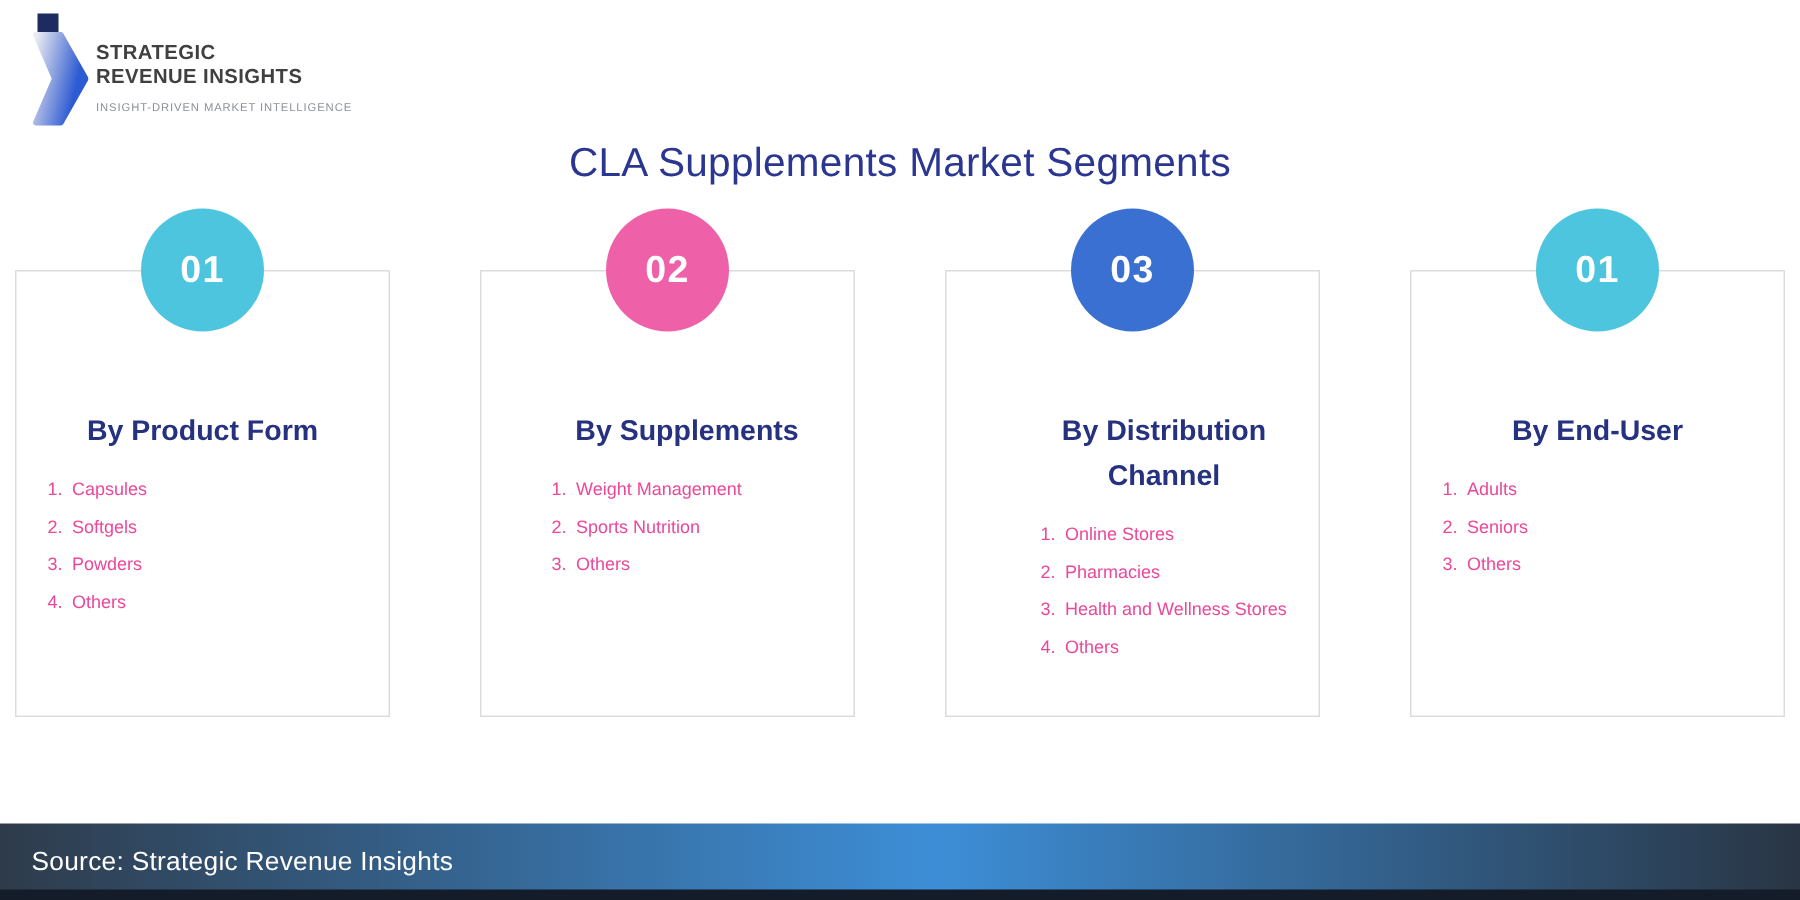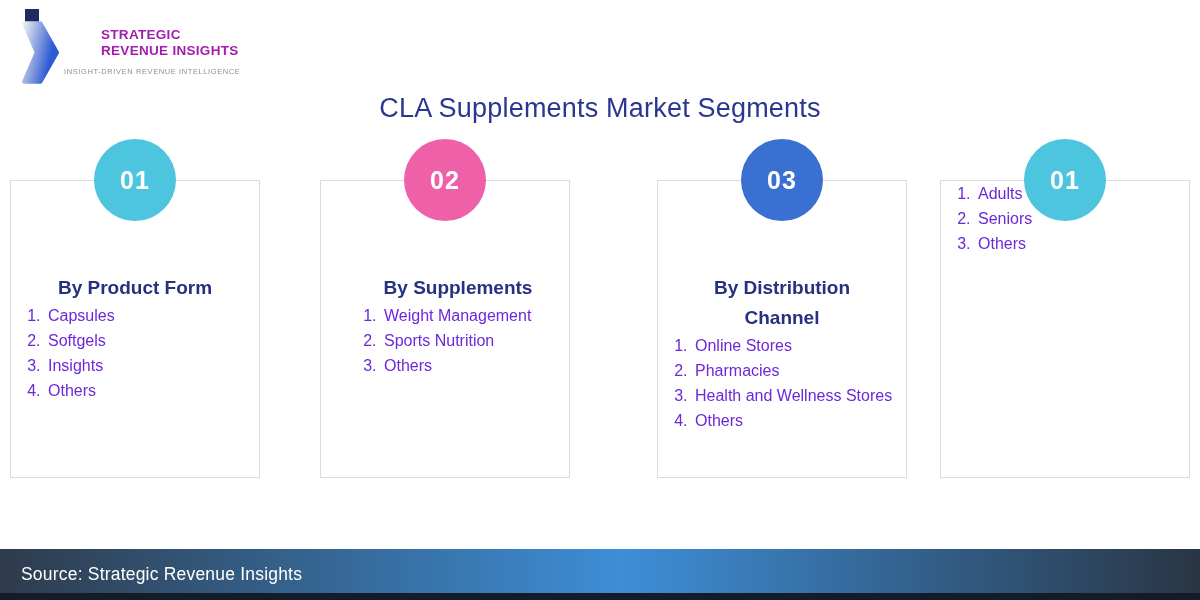--- a/index.html
+++ b/index.html
@@ -25,23 +25,22 @@
     position: absolute;
     left: 22px; top: 21px;
     width: 37px; height: 63px;
   }
   .logo-text { position: absolute; left: 64px; top: 27px; }
   .logo-name {
     font-size: 13.5px;
     font-weight: bold;
     line-height: 16px;
     letter-spacing: 0.3px;
-    color: #a21caf;
+    color: #404040;
     white-space: nowrap;
-    margin-left: 37px;
   }
   .logo-tagline {
     margin-top: 8px;
     font-size: 7.5px;
     letter-spacing: 0.6px;
     color: #8d909b;
     white-space: nowrap;
   }
 
   
@@ -60,21 +59,21 @@
   .card {
     position: absolute;
     top: 180px;
     width: 250px;
     height: 298px;
     background: #ffffff;
     border: 1px solid #dcdcdc;
   }
   .card-1 { left: 10px; }
   .card-2 { left: 320px; padding-left: 26px; }
-  .card-3 { left: 657px; }
+  .card-3 { left: 630px; padding-left: 42px; }
   .card-4 { left: 940px; }
 
   .badge {
     position: absolute;
     top: -42px; left: 50%;
     transform: translateX(-50%);
     width: 82px; height: 82px;
     border-radius: 50%;
     display: flex;
     align-items: center;
@@ -89,26 +88,26 @@
     margin: 92px auto 0 auto;
     max-width: 190px;
     text-align: center;
     font-size: 19px;
     font-weight: bold;
     line-height: 30px;
     color: #263180;
   }
 
   .card-list {
-    margin-top: 0;
+    margin-top: 11px;
     padding-left: 34px;
     padding-right: 12px;
     list-style: decimal outside;
-    color: #6d28d9;
-    font-size: 16px;
+    color: #ec4899;
+    font-size: 12px;
     line-height: 25px;
   }
   .card-list li { padding-left: 3px; }
 
   
   .footer {
     position: absolute;
     left: 0; bottom: 0;
     width: 100%;
     height: 51px;
@@ -147,33 +146,33 @@
           <stop offset="0.9" stop-color="#2c5bd3"></stop>
         </linearGradient>
       </defs>
       <polygon points="2,2 19,2 36,32 19,62 2,62 15,32" fill="url(#chevGrad)" stroke="url(#chevGrad)" stroke-width="4" stroke-linejoin="round"></polygon>
     </svg>
     <div class="logo-text">
       <div class="logo-name">
         <div>STRATEGIC</div>
         <div>REVENUE INSIGHTS</div>
       </div>
-      <div class="logo-tagline">INSIGHT-DRIVEN REVENUE INTELLIGENCE</div>
+      <div class="logo-tagline">INSIGHT-DRIVEN MARKET INTELLIGENCE</div>
     </div>
   </header>
 
   <h1 class="title">CLA Supplements Market Segments</h1>
 
   <section class="card card-1">
     <div class="badge" style="background-color: rgb(78, 197, 222);">01</div>
     <h2 class="card-heading">By Product Form</h2>
     <ol class="card-list">
         <li>Capsules</li>
         <li>Softgels</li>
-        <li>Insights</li>
+        <li>Powders</li>
         <li>Others</li>
       </ol>
   </section>
 
   <section class="card card-2">
     <div class="badge" style="background-color: rgb(238, 97, 169);">02</div>
     <h2 class="card-heading">By Supplements</h2>
     <ol class="card-list">
         <li>Weight Management</li>
         <li>Sports Nutrition</li>
@@ -187,20 +186,21 @@
     <ol class="card-list">
         <li>Online Stores</li>
         <li>Pharmacies</li>
         <li>Health and Wellness Stores</li>
         <li>Others</li>
       </ol>
   </section>
 
   <section class="card card-4">
     <div class="badge" style="background-color: rgb(78, 197, 222);">01</div>
+    <h2 class="card-heading">By End-User</h2>
     <ol class="card-list">
         <li>Adults</li>
         <li>Seniors</li>
         <li>Others</li>
       </ol>
   </section>
 
   <footer class="footer">
     <div class="footer-inner">
       <span>Source: Strategic Revenue Insights</span>

